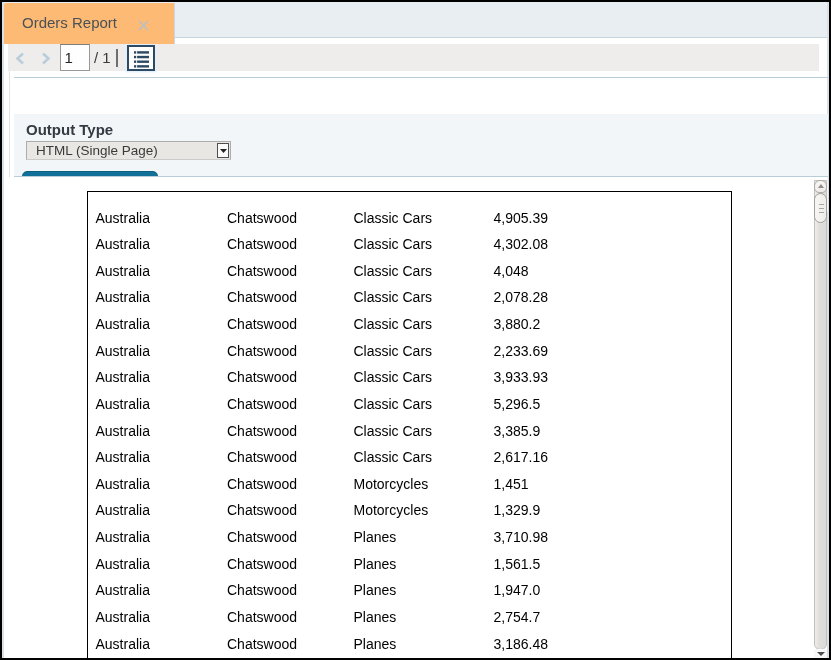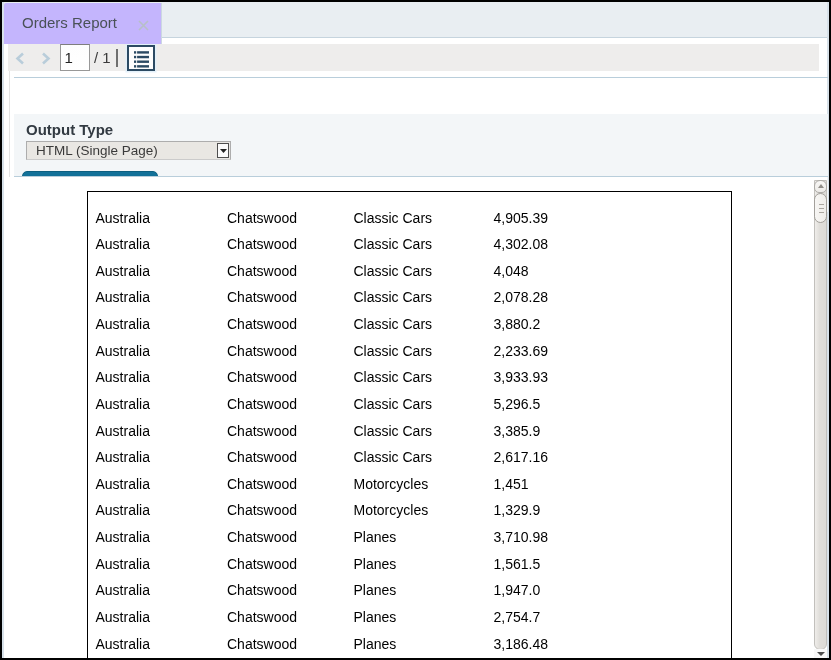--- a/index.html
+++ b/index.html
@@ -6,22 +6,22 @@
   html,body { width:831px; height:660px; overflow:hidden; background:#fff; }
   body { font-family:"Liberation Sans", sans-serif; position:relative; }
 
   .window { position:absolute; inset:0; border:2px solid #010101; background:#fff; }
   .frame { position:absolute; left:0; top:0; right:0; bottom:0;
            border-left:2px solid #d7e1e9; border-right:2px solid #d7e1e9; background:#fff; }
 
   
   .tabstrip { position:absolute; left:0; right:0; top:0; height:36px;
               background:#e9eef2; border-bottom:1px solid #c6d4de; }
-  .tab { position:absolute; left:-0.5px; top:0.5px; width:158px; height:41.5px;
-         background:#c4b5fd; border-right:1px solid #ccd8e1;
+  .tab { position:absolute; left:-0.5px; top:0.5px; width:171px; height:41.5px;
+         background:#fdba74; border-right:1px solid #ccd8e1;
          border-top-left-radius:2px; z-index:2; }
   .tab-label { position:absolute; left:18.5px; top:11.5px; font-size:15px; color:#4a5157; }
   .tab-close { position:absolute; left:133px; top:16.5px; width:12px; height:12px; cursor:pointer; }
   .tab-close svg { display:block; }
 
   
   .report-region { position:absolute; left:0; right:0; top:42px; bottom:0; background:#fff; }
   .region-leftline { position:absolute; left:4.5px; top:27px; bottom:9px; width:1px; background:#e3e3e3; }
 
   .toolbar { position:absolute; left:3.5px; top:0; width:811.5px; height:27px; background:#eeedec; }

